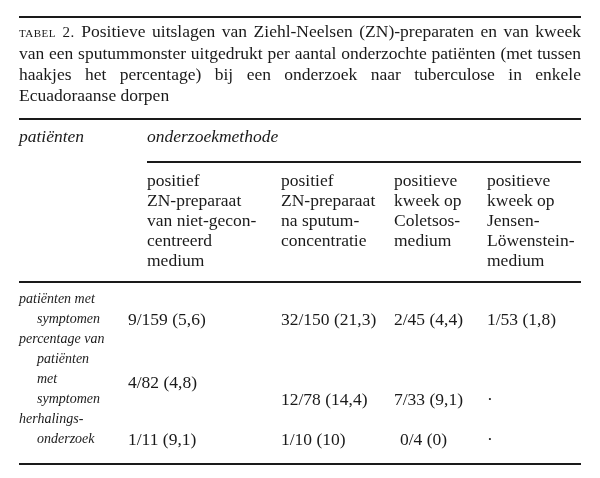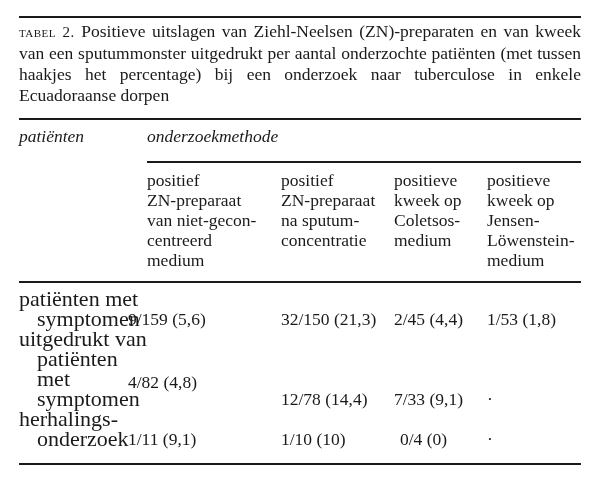--- a/index.html
+++ b/index.html
@@ -5,21 +5,21 @@
   html, body { margin:0; padding:0; background:#ffffff; }
   body { width:600px; height:478px; position:relative; overflow:hidden;
          font-family:"Liberation Serif", "DejaVu Serif", serif; color:#1a1a1a; }
   .rule { position:absolute; height:1.5px; background:#1a1a1a; }
   .caption { position:absolute; left:19px; top:21px; width:562px;
              font-size:17.5px; line-height:21px; text-align:justify; text-align-last:left; }
   .caption .label { font-variant:small-caps; font-size:15px; letter-spacing:0.5px; }
   .hdr { position:absolute; font-style:italic; font-size:17.5px; line-height:21px; }
   .col-hdr { position:absolute; top:170px; font-size:17.5px; line-height:20px; }
   .col-hdr div { white-space:nowrap; }
-  .rowlabel { position:absolute; left:19px; font-size:22px; line-height:20px; }
+  .rowlabel { position:absolute; left:19px; font-size:14px; line-height:20px;font-style:italic; }
   .rowlabel .ind { padding-left:18px; }
   .cell { position:absolute; font-size:17.5px; line-height:20px; white-space:nowrap; }
 </style>
 </head>
 <body>
 
 <div class="rule" style="left:19px; top:16px; width:562px;"></div>
 
 <div class="caption"><span class="label">tabel 2.</span> <span>Positieve uitslagen van Ziehl-Neelsen (ZN)-preparaten en van kweek van een sputummonster uitgedrukt per aantal onderzochte patiënten (met tussen haakjes het percentage) bij een onderzoek naar tuberculose in enkele Ecuadoraanse dorpen</span></div>
 
@@ -62,21 +62,21 @@
 <div class="rowlabel" style="top:289px;">
   <div>patiënten met</div>
   <div class="ind">symptomen</div>
 </div>
 <div class="cell" style="left:128px; top:309px;">9/159 (5,6)</div>
 <div class="cell" style="left:281px; top:309px;">32/150 (21,3)</div>
 <div class="cell" style="left:394px; top:309px;">2/45 (4,4)</div>
 <div class="cell" style="left:487px; top:309px;">1/53 (1,8)</div>
 
 <div class="rowlabel" style="top:329px;">
-  <div>uitgedrukt van</div>
+  <div>percentage van</div>
   <div class="ind">patiënten</div>
   <div class="ind">met</div>
   <div class="ind">symptomen</div>
 </div>
 <div class="cell" style="left:128px; top:372px;">4/82 (4,8)</div>
 <div class="cell" style="left:281px; top:389px;">12/78 (14,4)</div>
 <div class="cell" style="left:394px; top:389px;">7/33 (9,1)</div>
 <div class="cell" style="left:487px; top:389px;">·</div>
 
 <div class="rowlabel" style="top:409px;">

